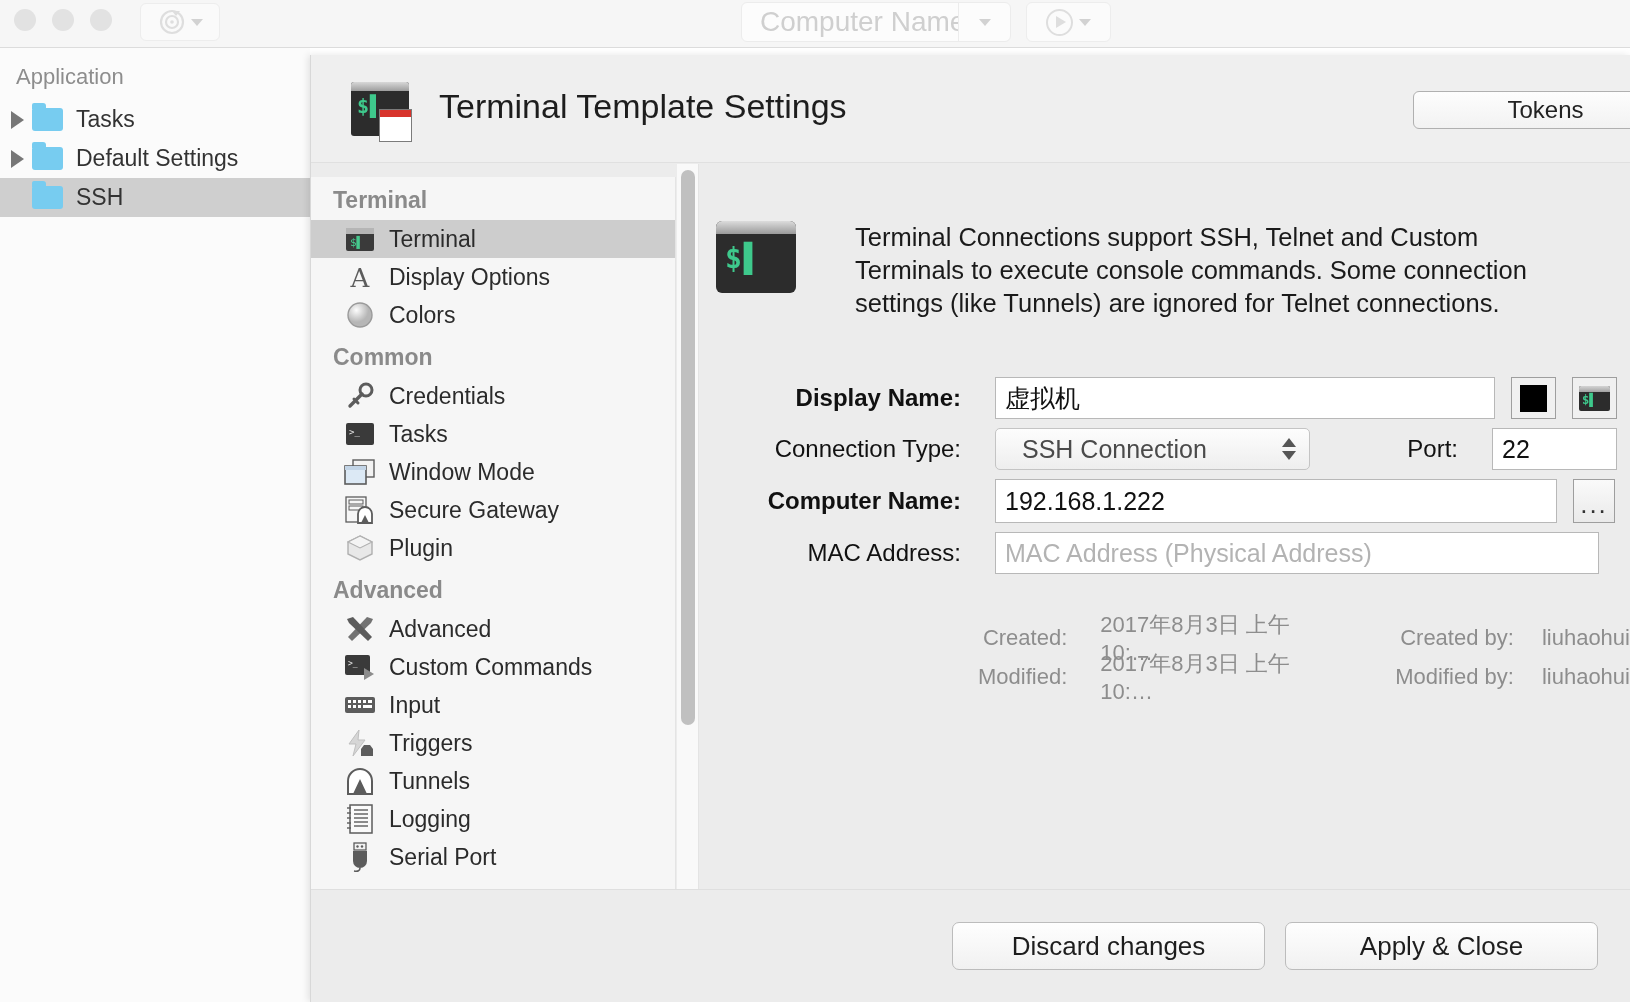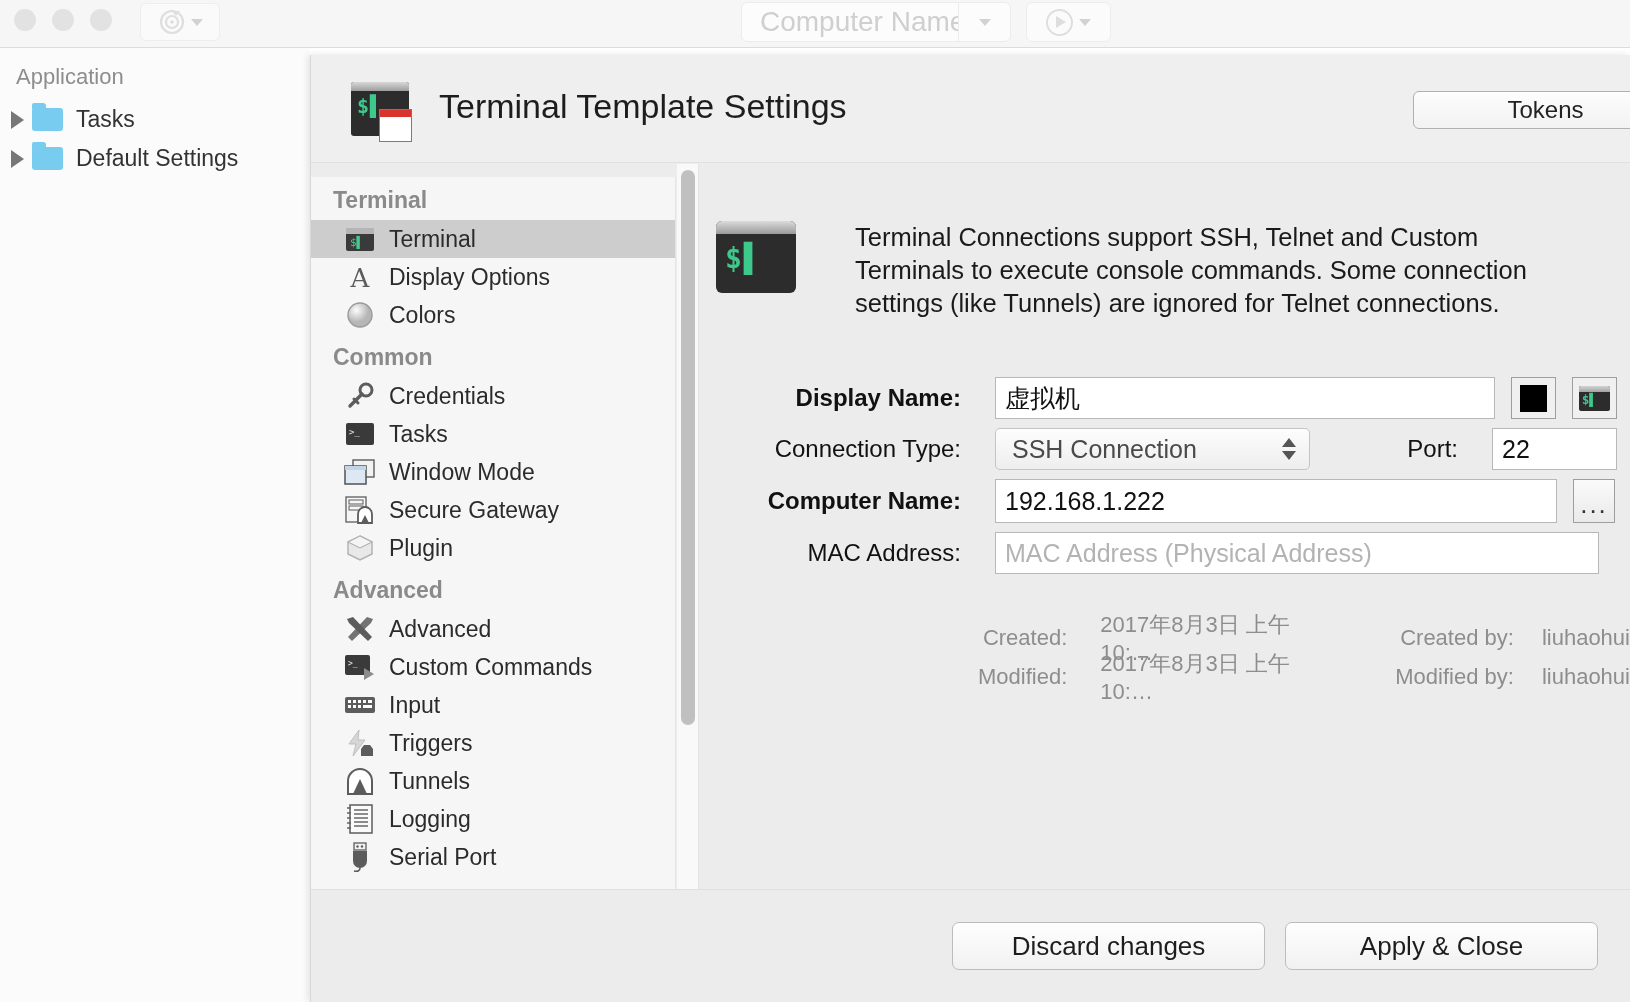--- a/index.html
+++ b/index.html
@@ -195,21 +195,21 @@
     width: 31px; height: 25px; background: #2c2c2c; border-radius: 2px; overflow: hidden;
   }
   .mini-bar { height: 6px; background: linear-gradient(#d4d4d4,#a2a2a2); }
   .mini-prompt {
     color: #3ec98c; font-size: 12px; font-weight: bold;
     font-family: "DejaVu Sans Mono", monospace; padding-left: 3px; line-height: 16px;
   }
   .select {
     width: 315px; height: 42px; border: 1px solid #c4c4c4; border-radius: 5px;
     background: linear-gradient(#fdfdfd,#eeeeee);
-    display: flex; align-items: center; padding-left: 16px;
+    display: flex; align-items: center; padding-left: 26px;
     font-size: 25px; color: #4a4a4a; position: relative; text-align: right;
   }
   .sel-arrows {
     position: absolute; right: 13px; top: 50%; transform: translateY(-50%);
     display: flex; flex-direction: column; gap: 4px; line-height: 0;
   }
   .sel-arrows i { width:0;height:0;border-left:7px solid transparent;border-right:7px solid transparent; }
   .sel-arrows i.up { border-bottom: 9px solid #555; }
   .sel-arrows i.dn { border-top: 9px solid #555; }
   .dots-btn {
@@ -282,20 +282,25 @@
           </div>
           <div class="folder"></div>
           <span>Tasks</span>
         </div>
         <div class="tree-row">
           <div class="tw">
             <i></i>
           </div>
           <div class="folder"></div>
           <span>Default Settings</span>
+        </div>
+        <div class="tree-row selected">
+          <div class="tw"></div>
+          <div class="folder"></div>
+          <span>SSH</span>
         </div>
       </div>
   </div>
 
   <div class="dialog">
 
     <div class="dlg-head">
       <div class="term-badge">
         <div class="term-win">
             <div class="term-bar"></div>

